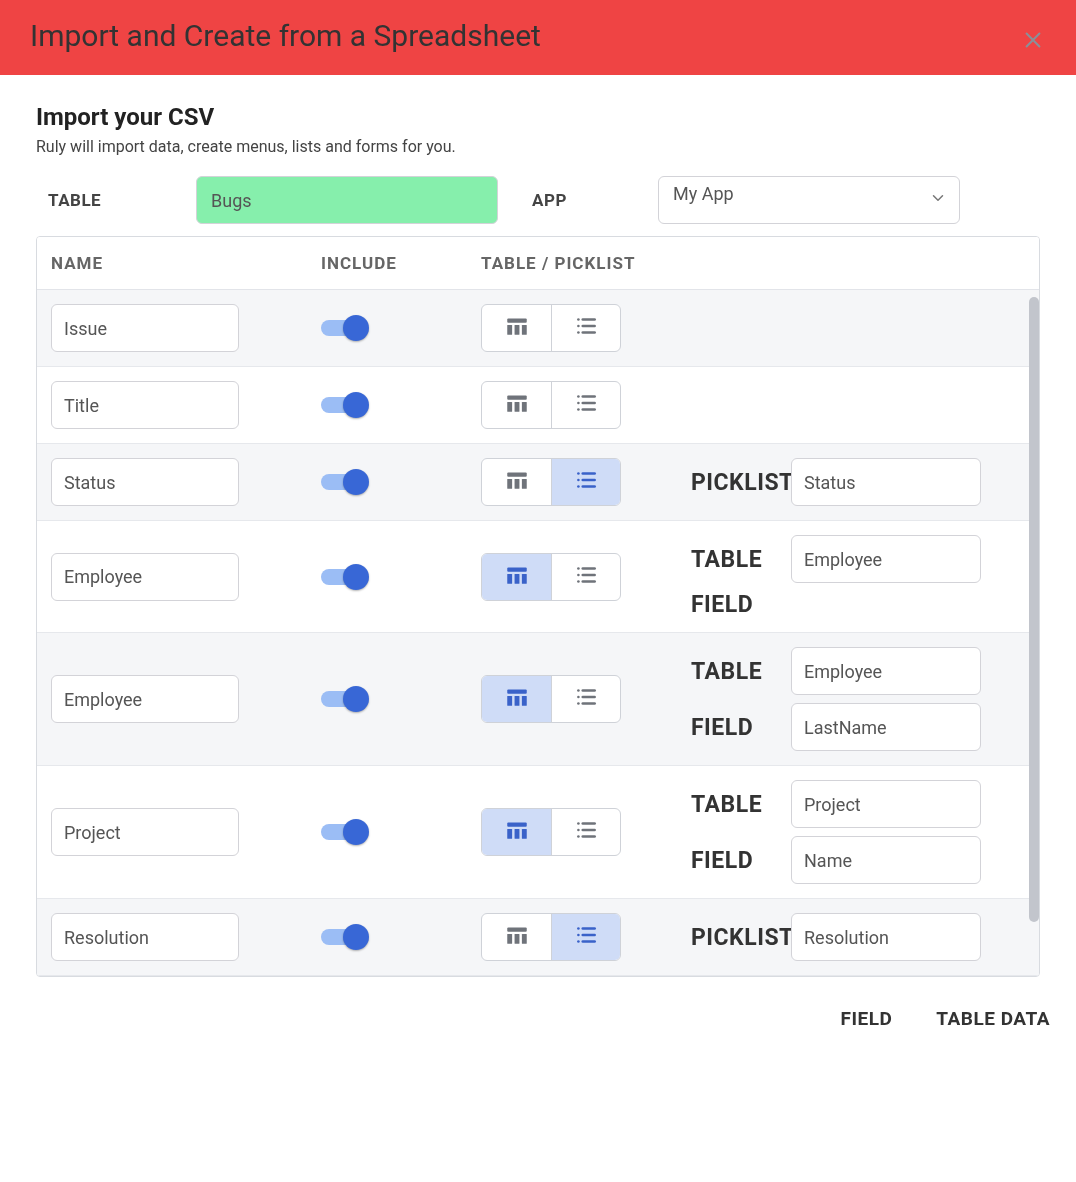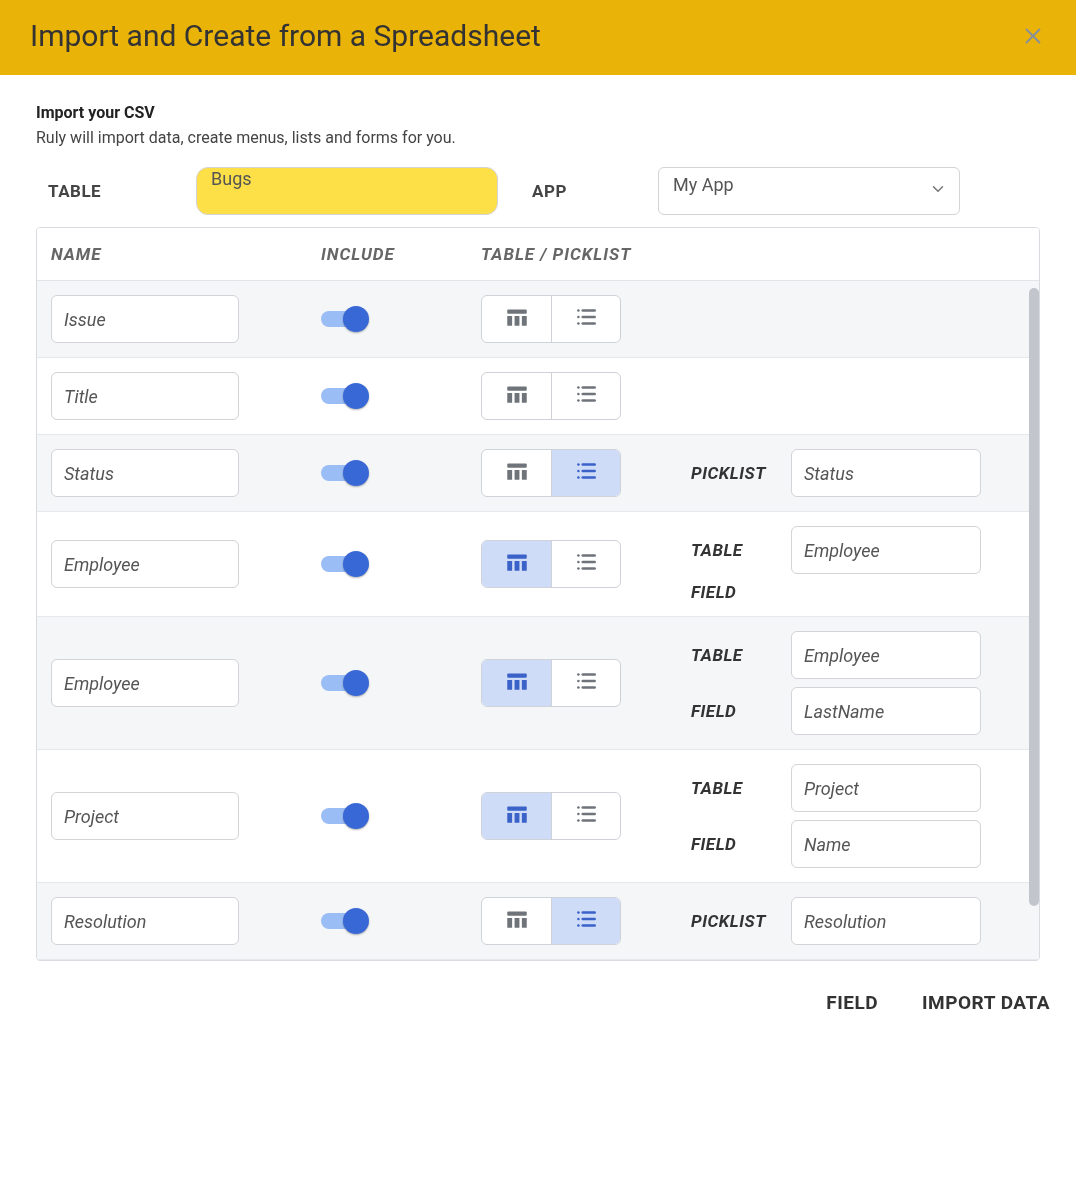--- a/index.html
+++ b/index.html
@@ -1,48 +1,48 @@
 <!DOCTYPE html>
 <html><head>
 <meta charset="utf-8">
 <style>
   * { box-sizing: border-box; }
   html, body { margin: 0; padding: 0; font-family: -apple-system, BlinkMacSystemFont, "Segoe UI", Roboto, Helvetica, Arial, sans-serif; color: #333; background: #fff; }
   .dialog { width: 1076px; }
   .titlebar {
-    background: #eab308;
+    background: #ef4444;
     padding: 18px 30px 22px 30px;
-    display: flex; align-items: center; justify-content: space-between;
+    display: flex; align-items: flex-end; justify-content: space-between;
   }
   .titlebar h1 { font-size: 30px; font-weight: 400; margin: 0; color: #333; }
   .close-x { width: 26px; height: 26px; color: #8a9099; display: flex; align-items:center; justify-content:center; cursor: pointer; }
   .close-x svg { width: 22px; height: 22px; }
 
   .body { padding: 28px 36px 0 36px; }
-  .subtitle { font-size: 16px; font-weight: 700; color: #222; margin-bottom: 6px; }
+  .subtitle { font-size: 24px; font-weight: 700; color: #222; margin-bottom: 6px; }
   .subdesc { font-size: 16px; font-weight: 400; color: #444; margin-bottom: 20px; }
 
   .toprow { display: flex; align-items: center; gap: 0; margin-bottom: 12px; }
   .toprow .label { font-size: 17px; font-weight: 700; color: #444; letter-spacing: 0.5px; }
   .toprow .tbl-label { width: 160px; padding-left: 12px; }
   .toprow .app-label { width: 160px; padding-left: 34px; }
   .input {
-    height: 48px; border: 1px solid #d3d3d8; border-radius: 12px; background: #fde047;
-    font-size: 18px; color: #555; padding: 0 14px; display: flex; align-items: flex-start;
+    height: 48px; border: 1px solid #d3d3d8; border-radius: 6px; background: #86efac;
+    font-size: 18px; color: #555; padding: 0 14px; display: flex; align-items: center;
   }
   .input.table-name { width: 302px; }
   .select {
     height: 48px; border: 1px solid #d3d3d8; border-radius: 6px; background: #fff;
     font-size: 18px; color: #555; padding: 0 40px 14px 14px; display: flex; align-items: center;
     position: relative; width: 302px;
   }
   .select .chev { position: absolute; right: 12px; top: 50%; transform: translateY(-50%); color: #777; }
   .select .chev svg { width: 18px; height: 18px; }
 
-  .grid-wrap { border: 1px solid #d8dbe0; border-radius: 4px; overflow: hidden; position: relative; font-style: italic; }
+  .grid-wrap { border: 1px solid #d8dbe0; border-radius: 4px; overflow: hidden; position: relative; }
   .scrollbar-track { position:absolute; right:0; top:60px; bottom:0; width:10px; background: transparent; }
   .scrollbar-thumb { background: #c2c5cc; width: 10px; border-radius: 5px; }
 
   .grid-header {
     display: grid;
     grid-template-columns: 270px 160px 210px 1fr;
     padding: 16px 14px;
     font-size: 17px; font-weight: 700; color: #666; letter-spacing: 1px;
     border-bottom: 1px solid #e2e4e9;
     background: #fff;
@@ -77,21 +77,21 @@
   .seg .btn + .btn { border-left: 1px solid #cfd2d8; }
   .seg .btn.active { background: #cfdcf7; }
   .seg .btn svg { width: 26px; height: 26px; }
   .seg .btn .ico-table { color: #6f737a; }
   .seg .btn .ico-list { color: #6f737a; }
   .seg .btn.active .ico-table, .seg .btn.active .ico-list { color: #3a62c9; }
 
   
   .detail { display: flex; flex-direction: column; gap: 8px; padding-right: 24px; }
   .detail .line { display: flex; align-items: center; }
-  .detail .dlabel { font-size: 17px; font-weight: 700; color: #333; width: 100px; letter-spacing: 0.5px; }
+  .detail .dlabel { font-size: 23px; font-weight: 700; color: #333; width: 100px; letter-spacing: 0.5px; }
   .detail .dinput {
     height: 48px; border: 1px solid #d3d3d8; border-radius: 6px; background: #fff;
     font-size: 18px; color: #555; padding: 0 12px; display: flex; align-items: center; width: 190px;
   }
 
   .footer {
     display: flex; justify-content: flex-end; gap: 44px;
     padding: 30px 26px 30px 26px;
     font-size: 19px; font-weight: 700; letter-spacing: 0.5px; color: #333;
   }
@@ -458,15 +458,15 @@
           </div>
         </div>
       <div class="scrollbar-track">
         <div class="scrollbar-thumb" style="height:92%;"></div>
       </div>
     </div>
   </div>
 
   <div class="footer">
     <div class="btn-text">FIELD</div>
-    <div class="btn-text">IMPORT DATA</div>
+    <div class="btn-text">TABLE DATA</div>
   </div>
 </div>
 
 </body></html>

